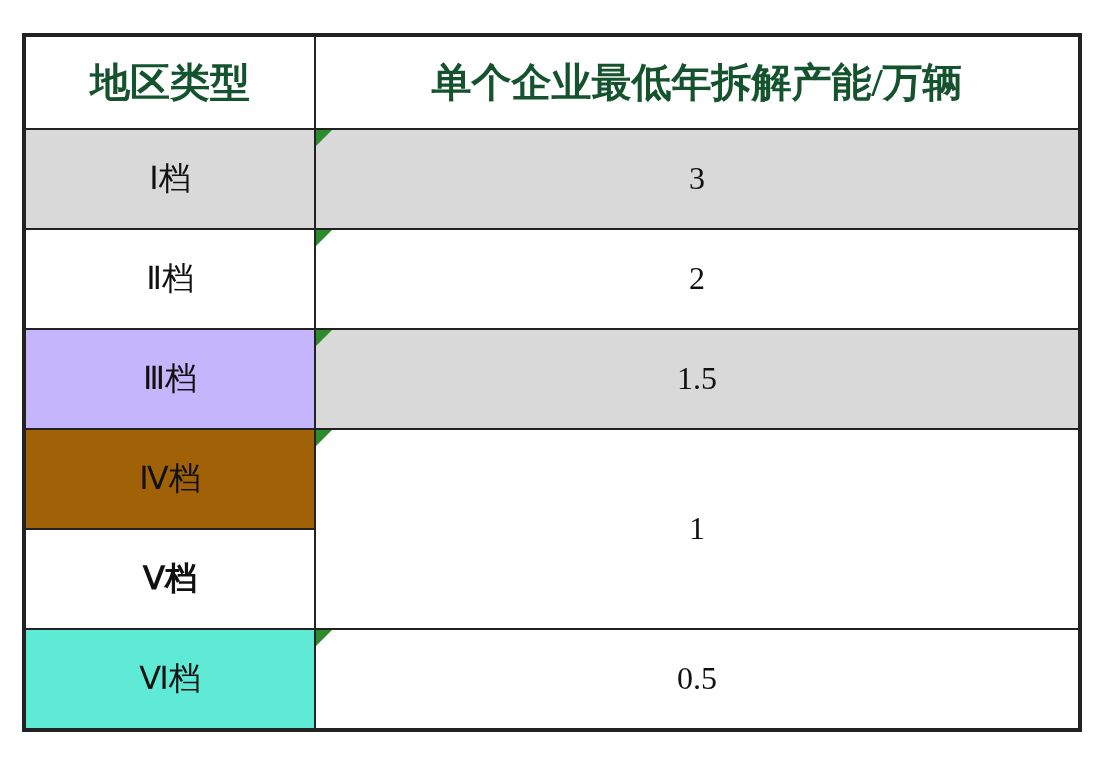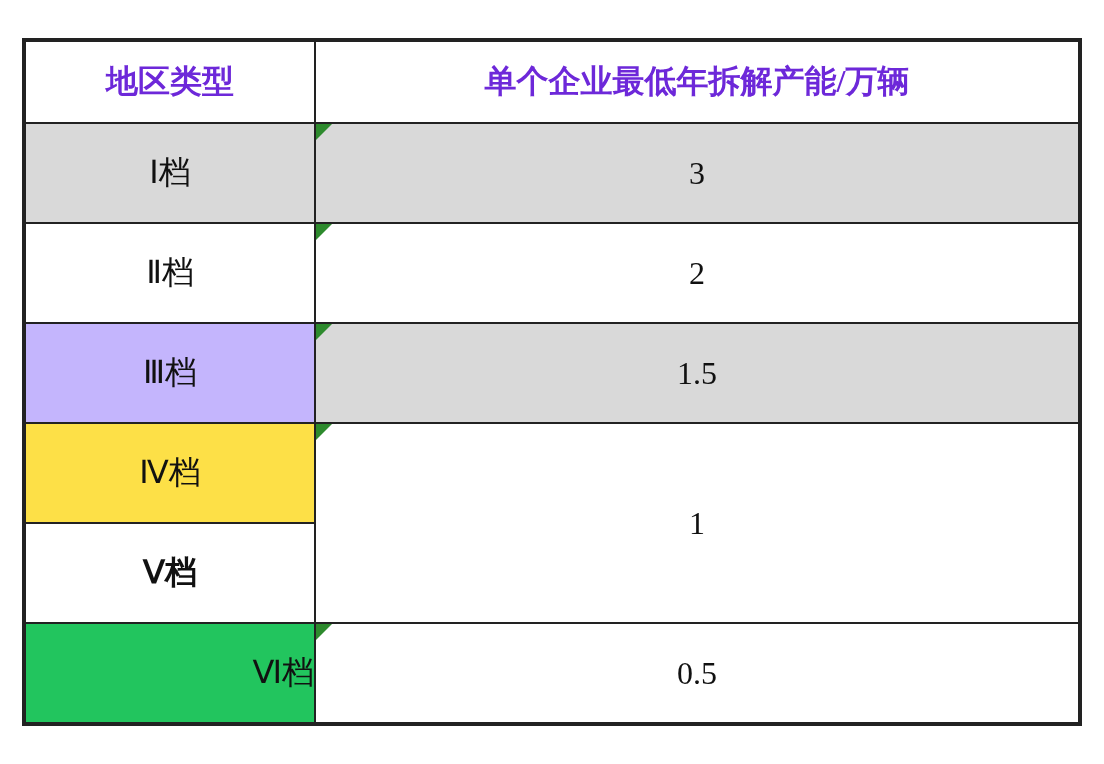--- a/index.html
+++ b/index.html
@@ -26,25 +26,25 @@
 
     table {
       width: 100%;
       border-collapse: collapse;
       table-layout: fixed;
     }
 
     thead tr th {
       border: 2px solid #222;
       padding: 18px 12px;
-      font-size: 32px;
+      font-size: 40px;
       font-weight: bold;
       text-align: center;
       background: #ffffff;
-      color: #6d28d9;
+      color: #14532d;
     }
 
     thead tr th:first-child {
       width: 290px;
     }
 
     thead tr th:last-child {
       width: auto;
     }
 
@@ -64,23 +64,23 @@
     }
 
     tbody tr td:last-child {
       vertical-align: middle;
     }
 
     
     .row-1 td:first-child { background: #d9d9d9; }
     .row-2 td:first-child { background: #ffffff; }
     .row-3 td:first-child { background: #c4b5fd; }
-    .row-4 td:first-child { background: #fde047; }
+    .row-4 td:first-child { background: #a16207; }
     .row-5 td:first-child { background: #d9d9d9; }
-    .row-6 td:first-child { background: #22c55e; text-align: right; }
+    .row-6 td:first-child { background: #5eead4; }
 
     
     .row-1 td:last-child { background: #d9d9d9; }
     .row-2 td:last-child { background: #ffffff; }
     .row-3 td:last-child { background: #d9d9d9; margin-left: 28px; }
     .row-4 td:last-child { background: #ffffff; }
     .row-5 td:last-child { background: #ffffff; font-weight: bold; }
     .row-6 td:last-child { background: #ffffff; }
 
     

